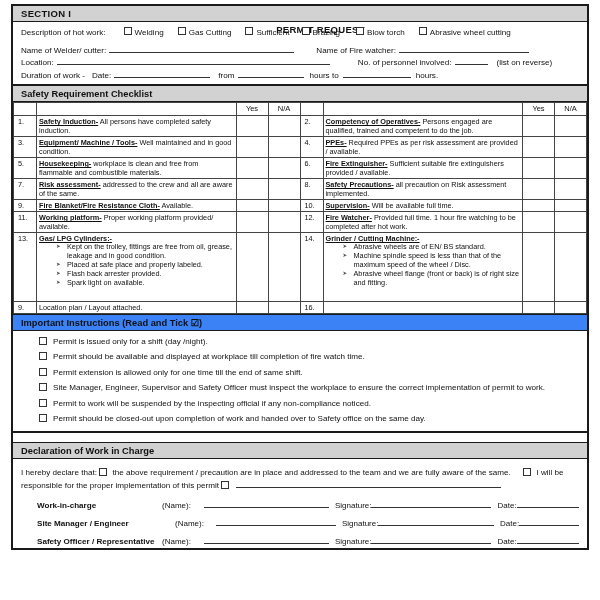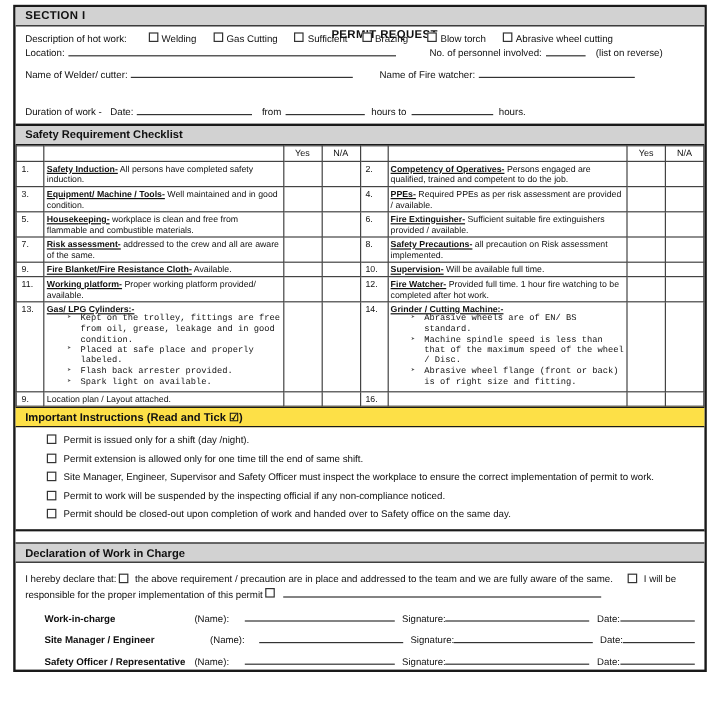--- a/index.html
+++ b/index.html
@@ -76,31 +76,31 @@
   table.chk td, table.chk th {
     border: 1px solid #444;
     vertical-align: top;
     padding: 1px 2px 1px 2px;
   }
   .c-num { width: 16px; text-align: left; padding-left: 4px !important; }
   .c-txt { }
   .c-yn  { width: 27px; }
   .hdr td { text-align: center; font-size: 7.5px; padding: 1px 0 1px 0; height: 10px;}
   .u { text-decoration: underline; font-weight: bold; }
-  .sub { margin: 0; padding: 0 0 1px 28px; list-style: none; font-family: Liberation Mono, monospace; }
+  .sub { margin: 0; padding: 0 0 12px 28px; list-style: none; }
   .sub li { position: relative; line-height: 1.22; }
   .sub li:before {
     content: "\27A4";
     position: absolute; left: -11px; top: 0;
     font-size: 5.5px; color: #555;
   }
 
   
   .ins-title {
-    background: #fde047;
+    background: #3b82f6;
     border-top: 1.5px solid #1a1a1a;
     border-bottom: 1.5px solid #1a1a1a;
     height: 15px; display:flex; align-items:center;
     padding-left: 8px;
     font-size: 9.3px; font-weight: bold; color:#111;
   }
   .ins-body { padding: 6px 10px 6px 10px; border-bottom: 2px solid #1a1a1a; }
   .ins-item { display: flex; font-size: 8.1px; color:#111; margin-bottom: 4.5px; line-height: 1.3; }
   .ins-item .cbw { width: 30px; flex: none; padding-left: 16px; box-sizing:border-box;}
   .spacer-gap { height: 9px; background:#fff; }
@@ -147,39 +147,39 @@
         <span class="cb"></span>
         <span>Brazing</span>
         <span class="gap" style="width:16px"></span>
         <span class="cb"></span>
         <span>Blow torch</span>
         <span class="gap" style="width:14px"></span>
         <span class="cb"></span>
         <span>Abrasive wheel cutting</span>
       </div>
 
+      <div class="row" style="margin-top:7px">
+        <span>Name of Welder/ cutter:</span>
+        <span class="ul" style="width:185px; margin-left:3px"></span>
+        <span class="gap" style="width:22px"></span>
+        <span>Name of Fire watcher:</span>
+        <span class="ul" style="width:130px; margin-left:3px"></span>
+      </div>
+
       <div class="row">
         <span>Location:</span>
         <span class="ul" style="width:273px; margin-left:3px"></span>
         <span class="gap" style="width:28px"></span>
         <span>No. of personnel involved:</span>
         <span class="ul" style="width:33px; margin-left:4px"></span>
         <span class="gap" style="width:8px"></span>
         <span>(list on reverse)</span>
       </div>
 
-      <div class="row" style="margin-top:7px">
-        <span>Name of Welder/ cutter:</span>
-        <span class="ul" style="width:185px; margin-left:3px"></span>
-        <span class="gap" style="width:22px"></span>
-        <span>Name of Fire watcher:</span>
-        <span class="ul" style="width:130px; margin-left:3px"></span>
-      </div>
-
-      <div class="row" style="margin-top:20px">
+      <div class="row" style="margin-top:1px">
         <span>Duration of work -</span>
         <span class="gap" style="width:7px"></span>
         <span>Date:</span>
         <span class="ul" style="width:96px; margin-left:3px"></span>
         <span class="gap" style="width:8px"></span>
         <span>from</span>
         <span class="ul" style="width:66px; margin-left:4px"></span>
         <span class="gap" style="width:5px"></span>
         <span>hours to</span>
         <span class="ul" style="width:68px; margin-left:4px"></span>
@@ -310,20 +310,24 @@
       </table>
 
     <div class="ins-title">Important Instructions (Read and Tick ☑)</div>
     <div class="ins-body">
       <div class="ins-item">
         <span class="cbw"><span class="cb"></span></span>
         <span>Permit is issued only for a shift (day /night).</span>
       </div>
       <div class="ins-item">
         <span class="cbw"><span class="cb"></span></span>
+        <span>Permit should be available and displayed at workplace till completion of fire watch time.</span>
+      </div>
+      <div class="ins-item">
+        <span class="cbw"><span class="cb"></span></span>
         <span>Permit extension is allowed only for one time till the end of same shift.</span>
       </div>
       <div class="ins-item">
         <span class="cbw"><span class="cb"></span></span>
         <span>Site Manager, Engineer, Supervisor and Safety Officer must inspect the workplace to ensure the correct implementation of permit to work.</span>
       </div>
       <div class="ins-item">
         <span class="cbw"><span class="cb"></span></span>
         <span>Permit to work will be suspended by the inspecting official if any non-compliance noticed.</span>
       </div>

